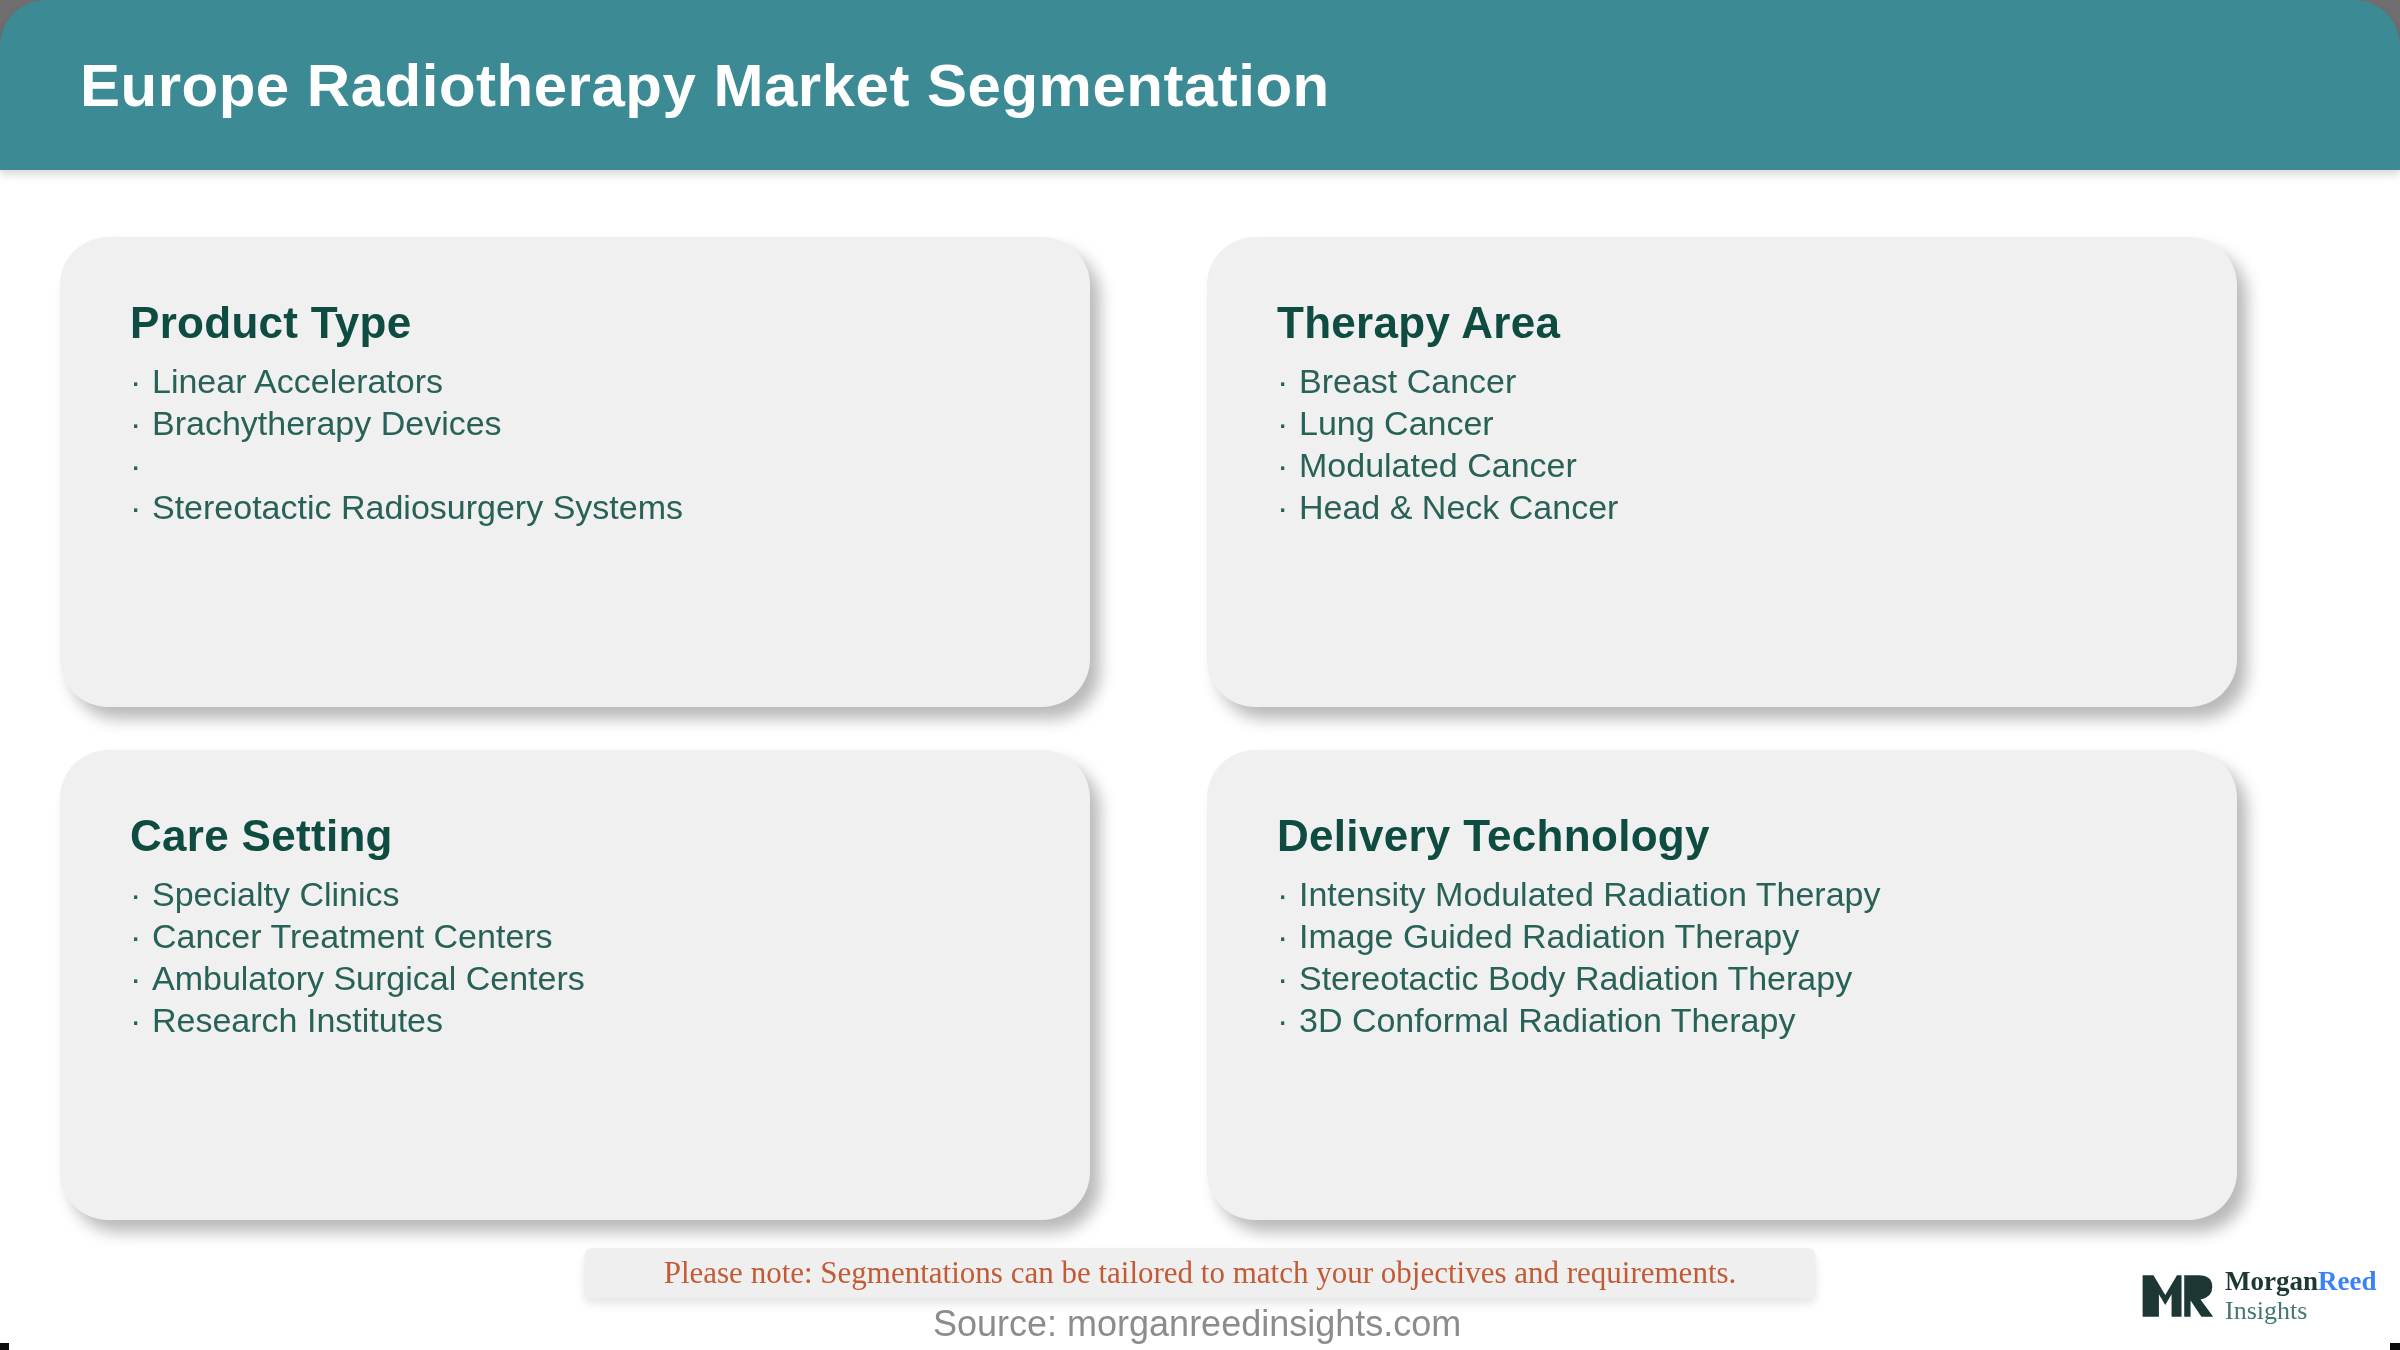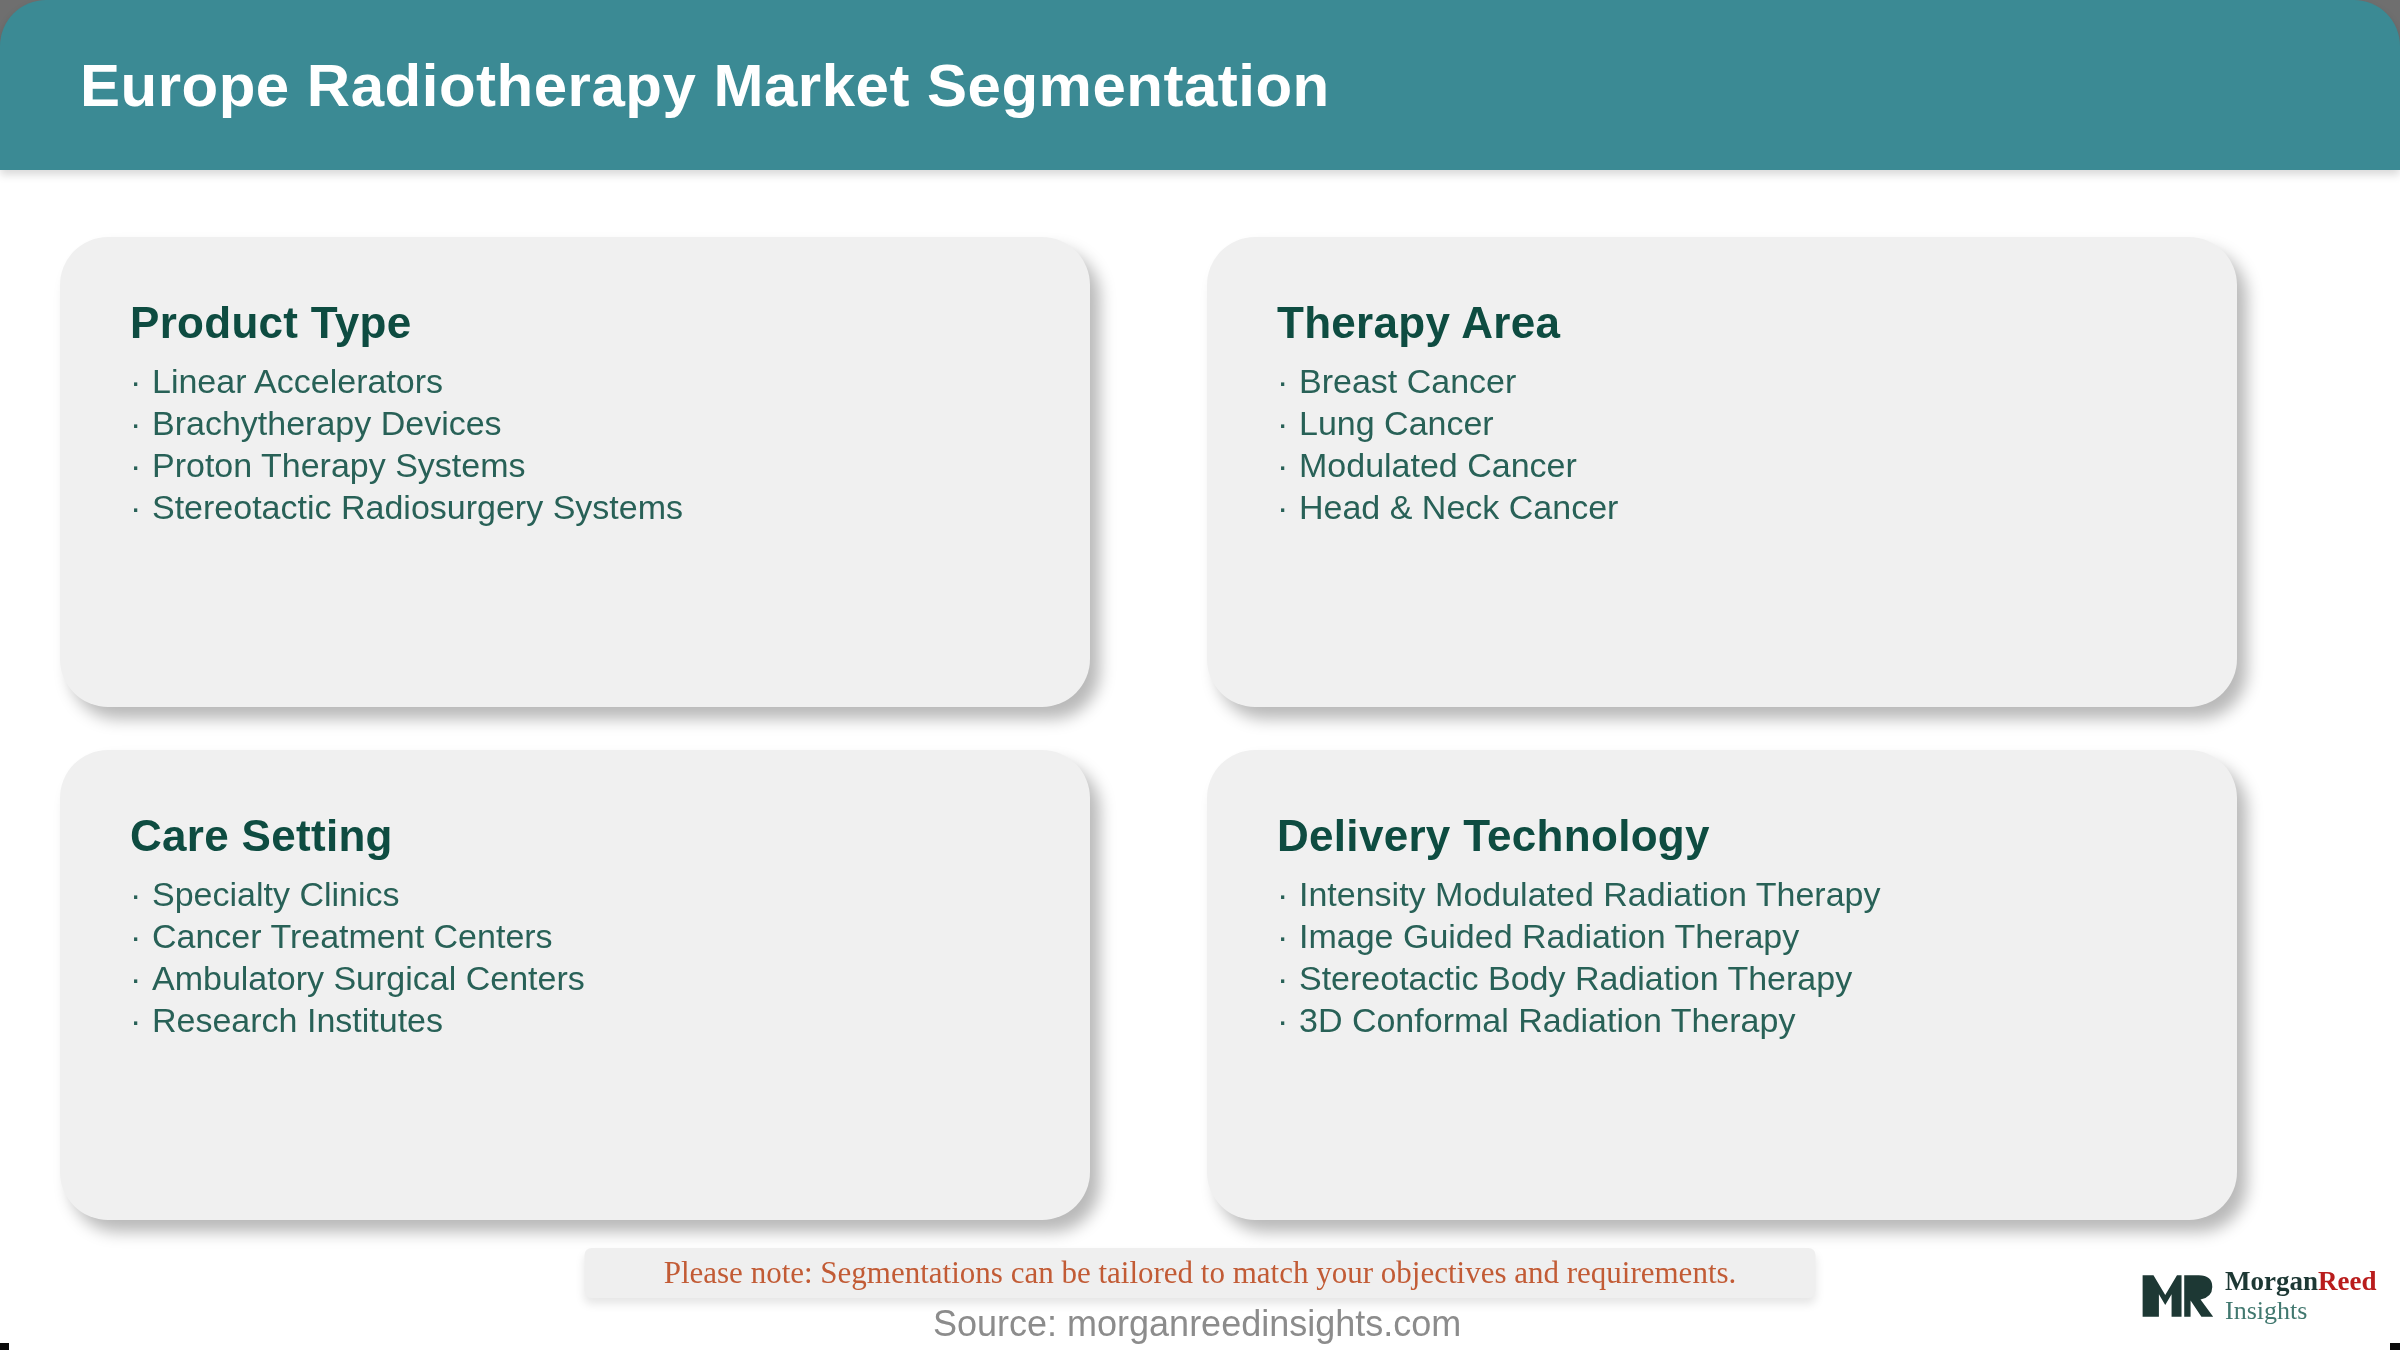--- a/index.html
+++ b/index.html
@@ -43,21 +43,21 @@
             box-shadow:0 6px 10px rgba(0,0,0,0.10);font-family:Liberation Serif, serif;}
   .note-bar span{color:var(--note-orange);font-size:31px;white-space:nowrap;}
   .source-line{position:absolute;top:1303px;left:933px;color:var(--source-gray);font-size:36px;white-space:nowrap;}
 
   
   .logo{position:absolute;left:2139px;top:1268px;display:flex;align-items:center;}
   .logo-mark{width:76px;height:50px;margin-right:10px;}
   .logo-text{font-family:"Liberation Serif",serif;line-height:1;}
   .logo-name{font-size:27px;font-weight:700;white-space:nowrap;}
   .logo-name .nm1{color:var(--logo-dark);}
-  .logo-name .nm2{color:#b91c1c;}
+  .logo-name .nm2{color:#3b82f6;}
   .logo-tag{font-size:26px;color:var(--logo-teal);margin-top:3px;}
 
   
   .notch{position:absolute;background:#0a0a0a;}
   .notch-bl{left:0;top:1343px;width:9px;height:7px;}
   .notch-br{left:2390px;top:1343px;width:10px;height:7px;}
 </style>
 </head>
 <body>
 
@@ -76,21 +76,20 @@
           <li>
             <span class="bullet">·</span>
             <span>Linear Accelerators</span>
           </li>
           <li>
             <span class="bullet">·</span>
             <span>Brachytherapy Devices</span>
           </li>
           <li>
             <span class="bullet">·</span>
-            <span>Proton Therapy Systems</span>
           </li>
           <li>
             <span class="bullet">·</span>
             <span>Stereotactic Radiosurgery Systems</span>
           </li>
         </ul>
     </article>
 
     <article class="card">
       <h2 class="card-title">Therapy Area</h2>

